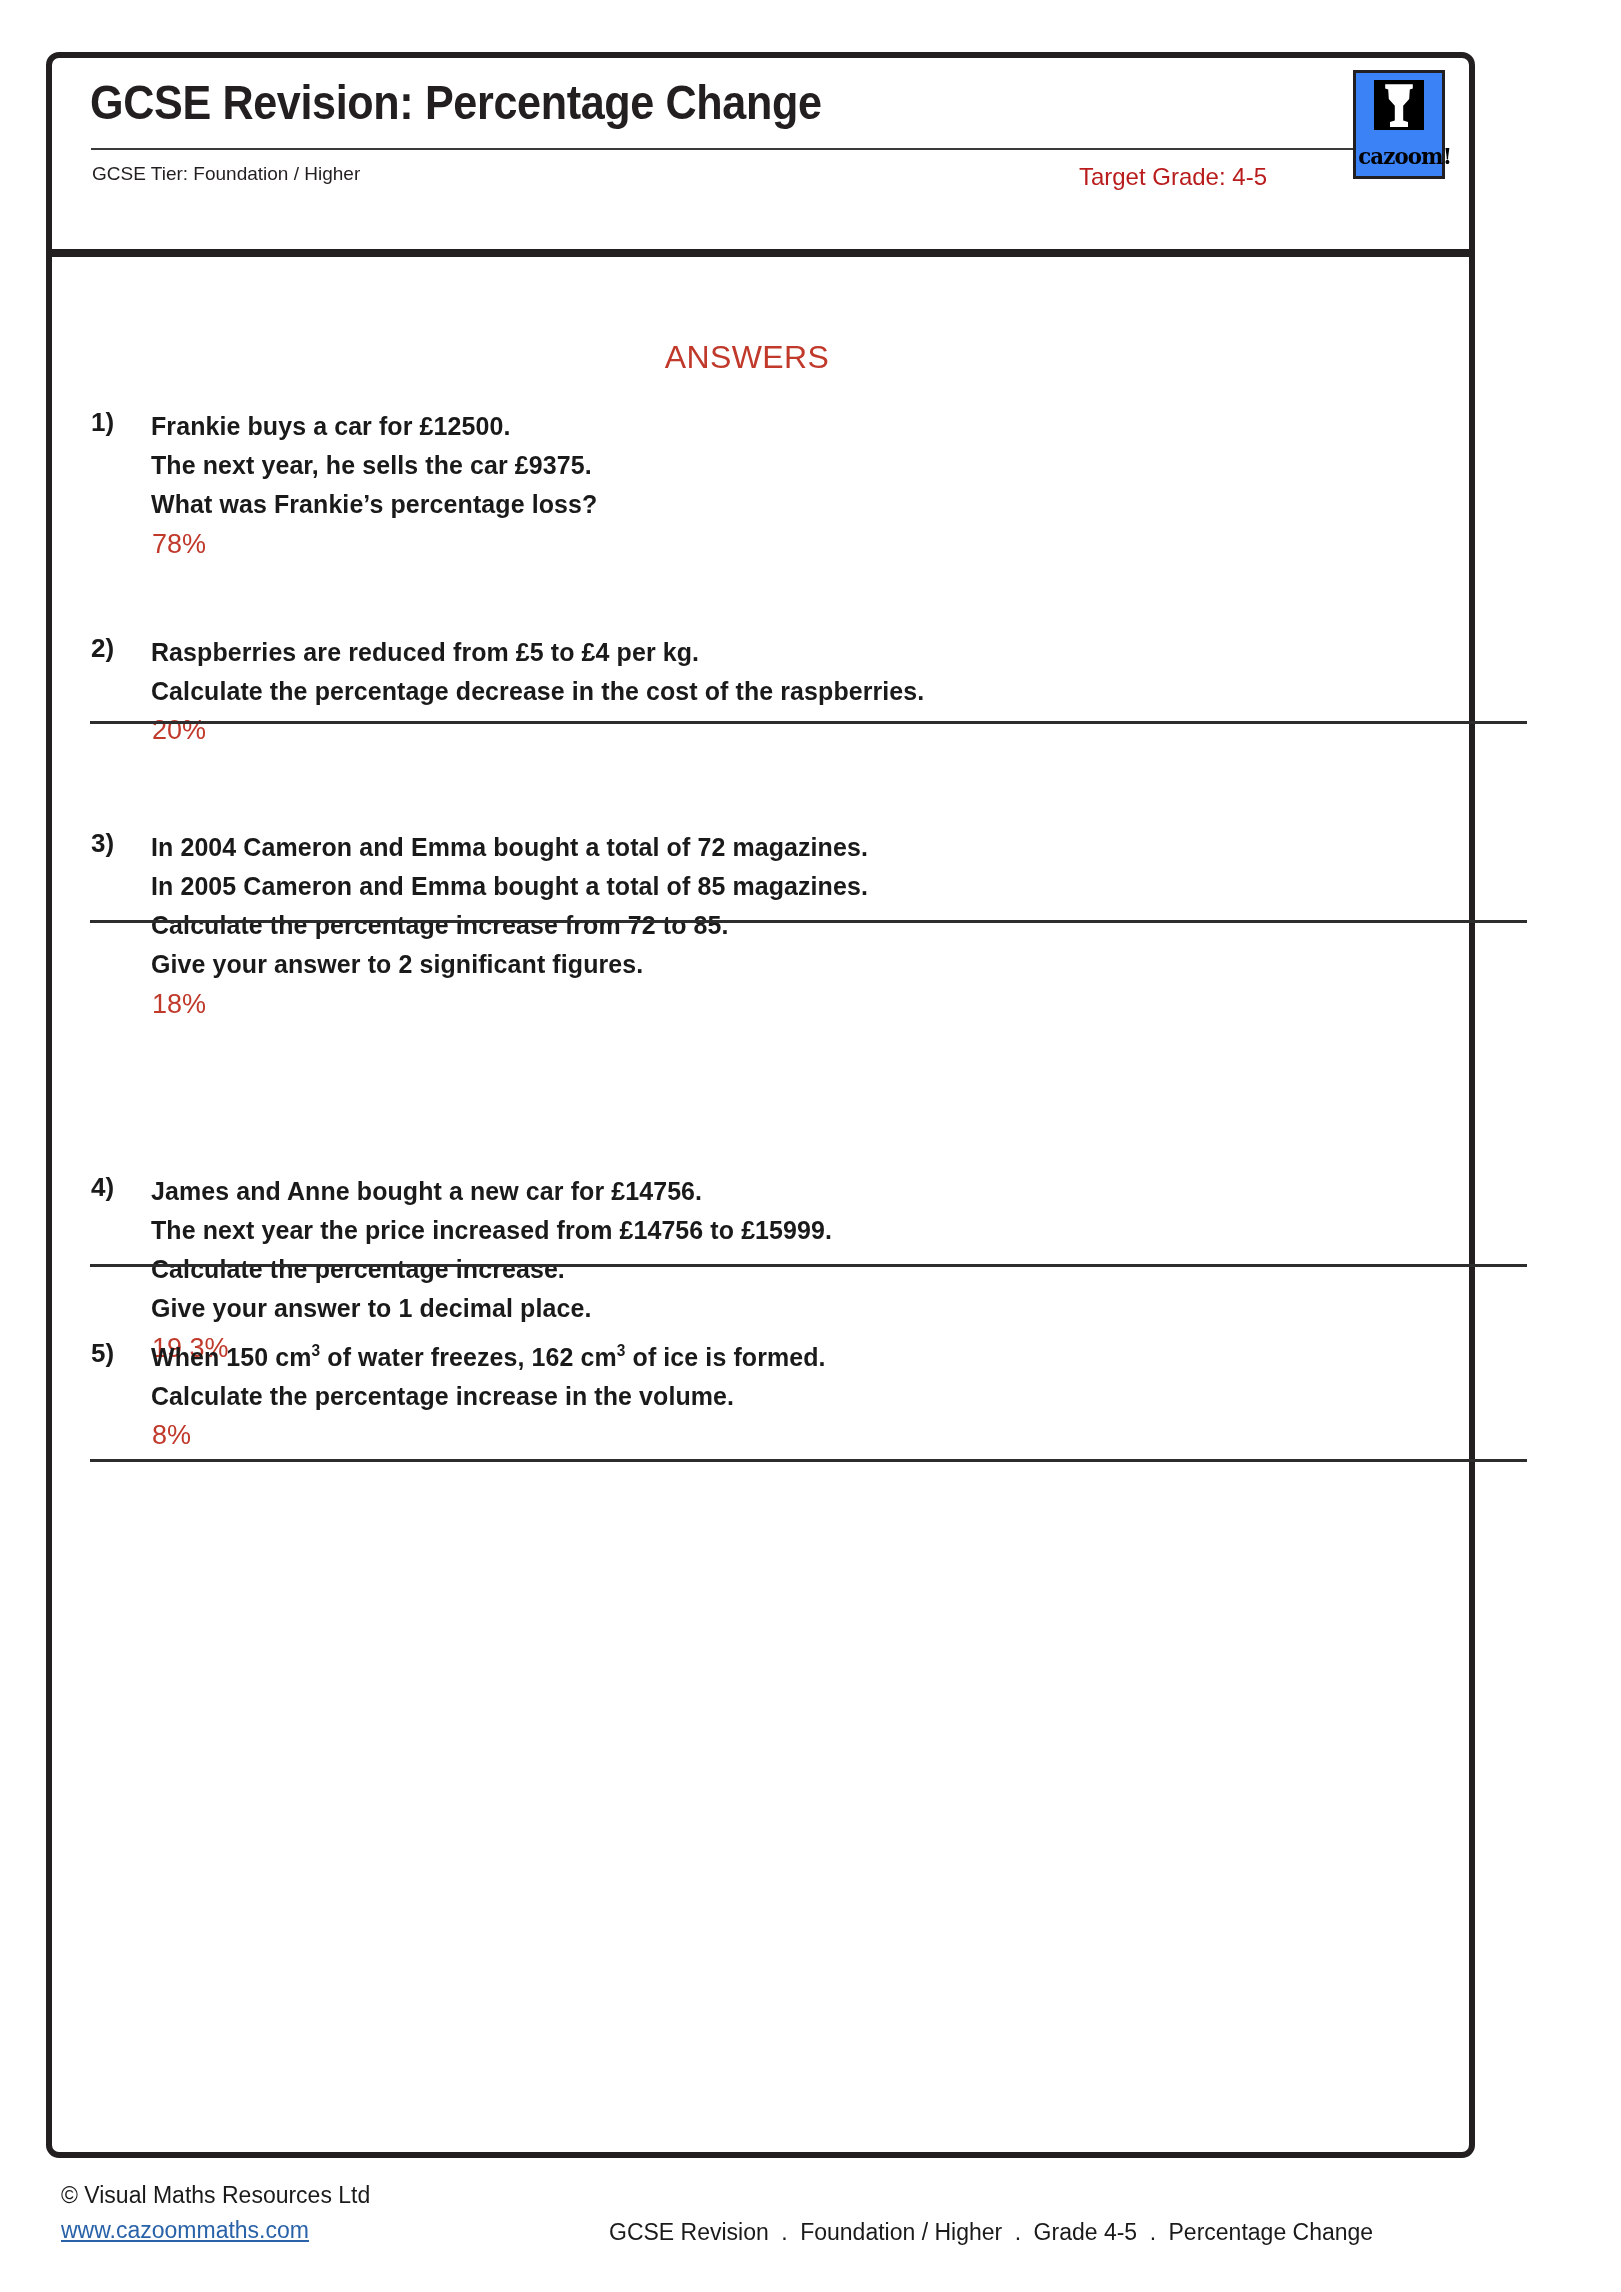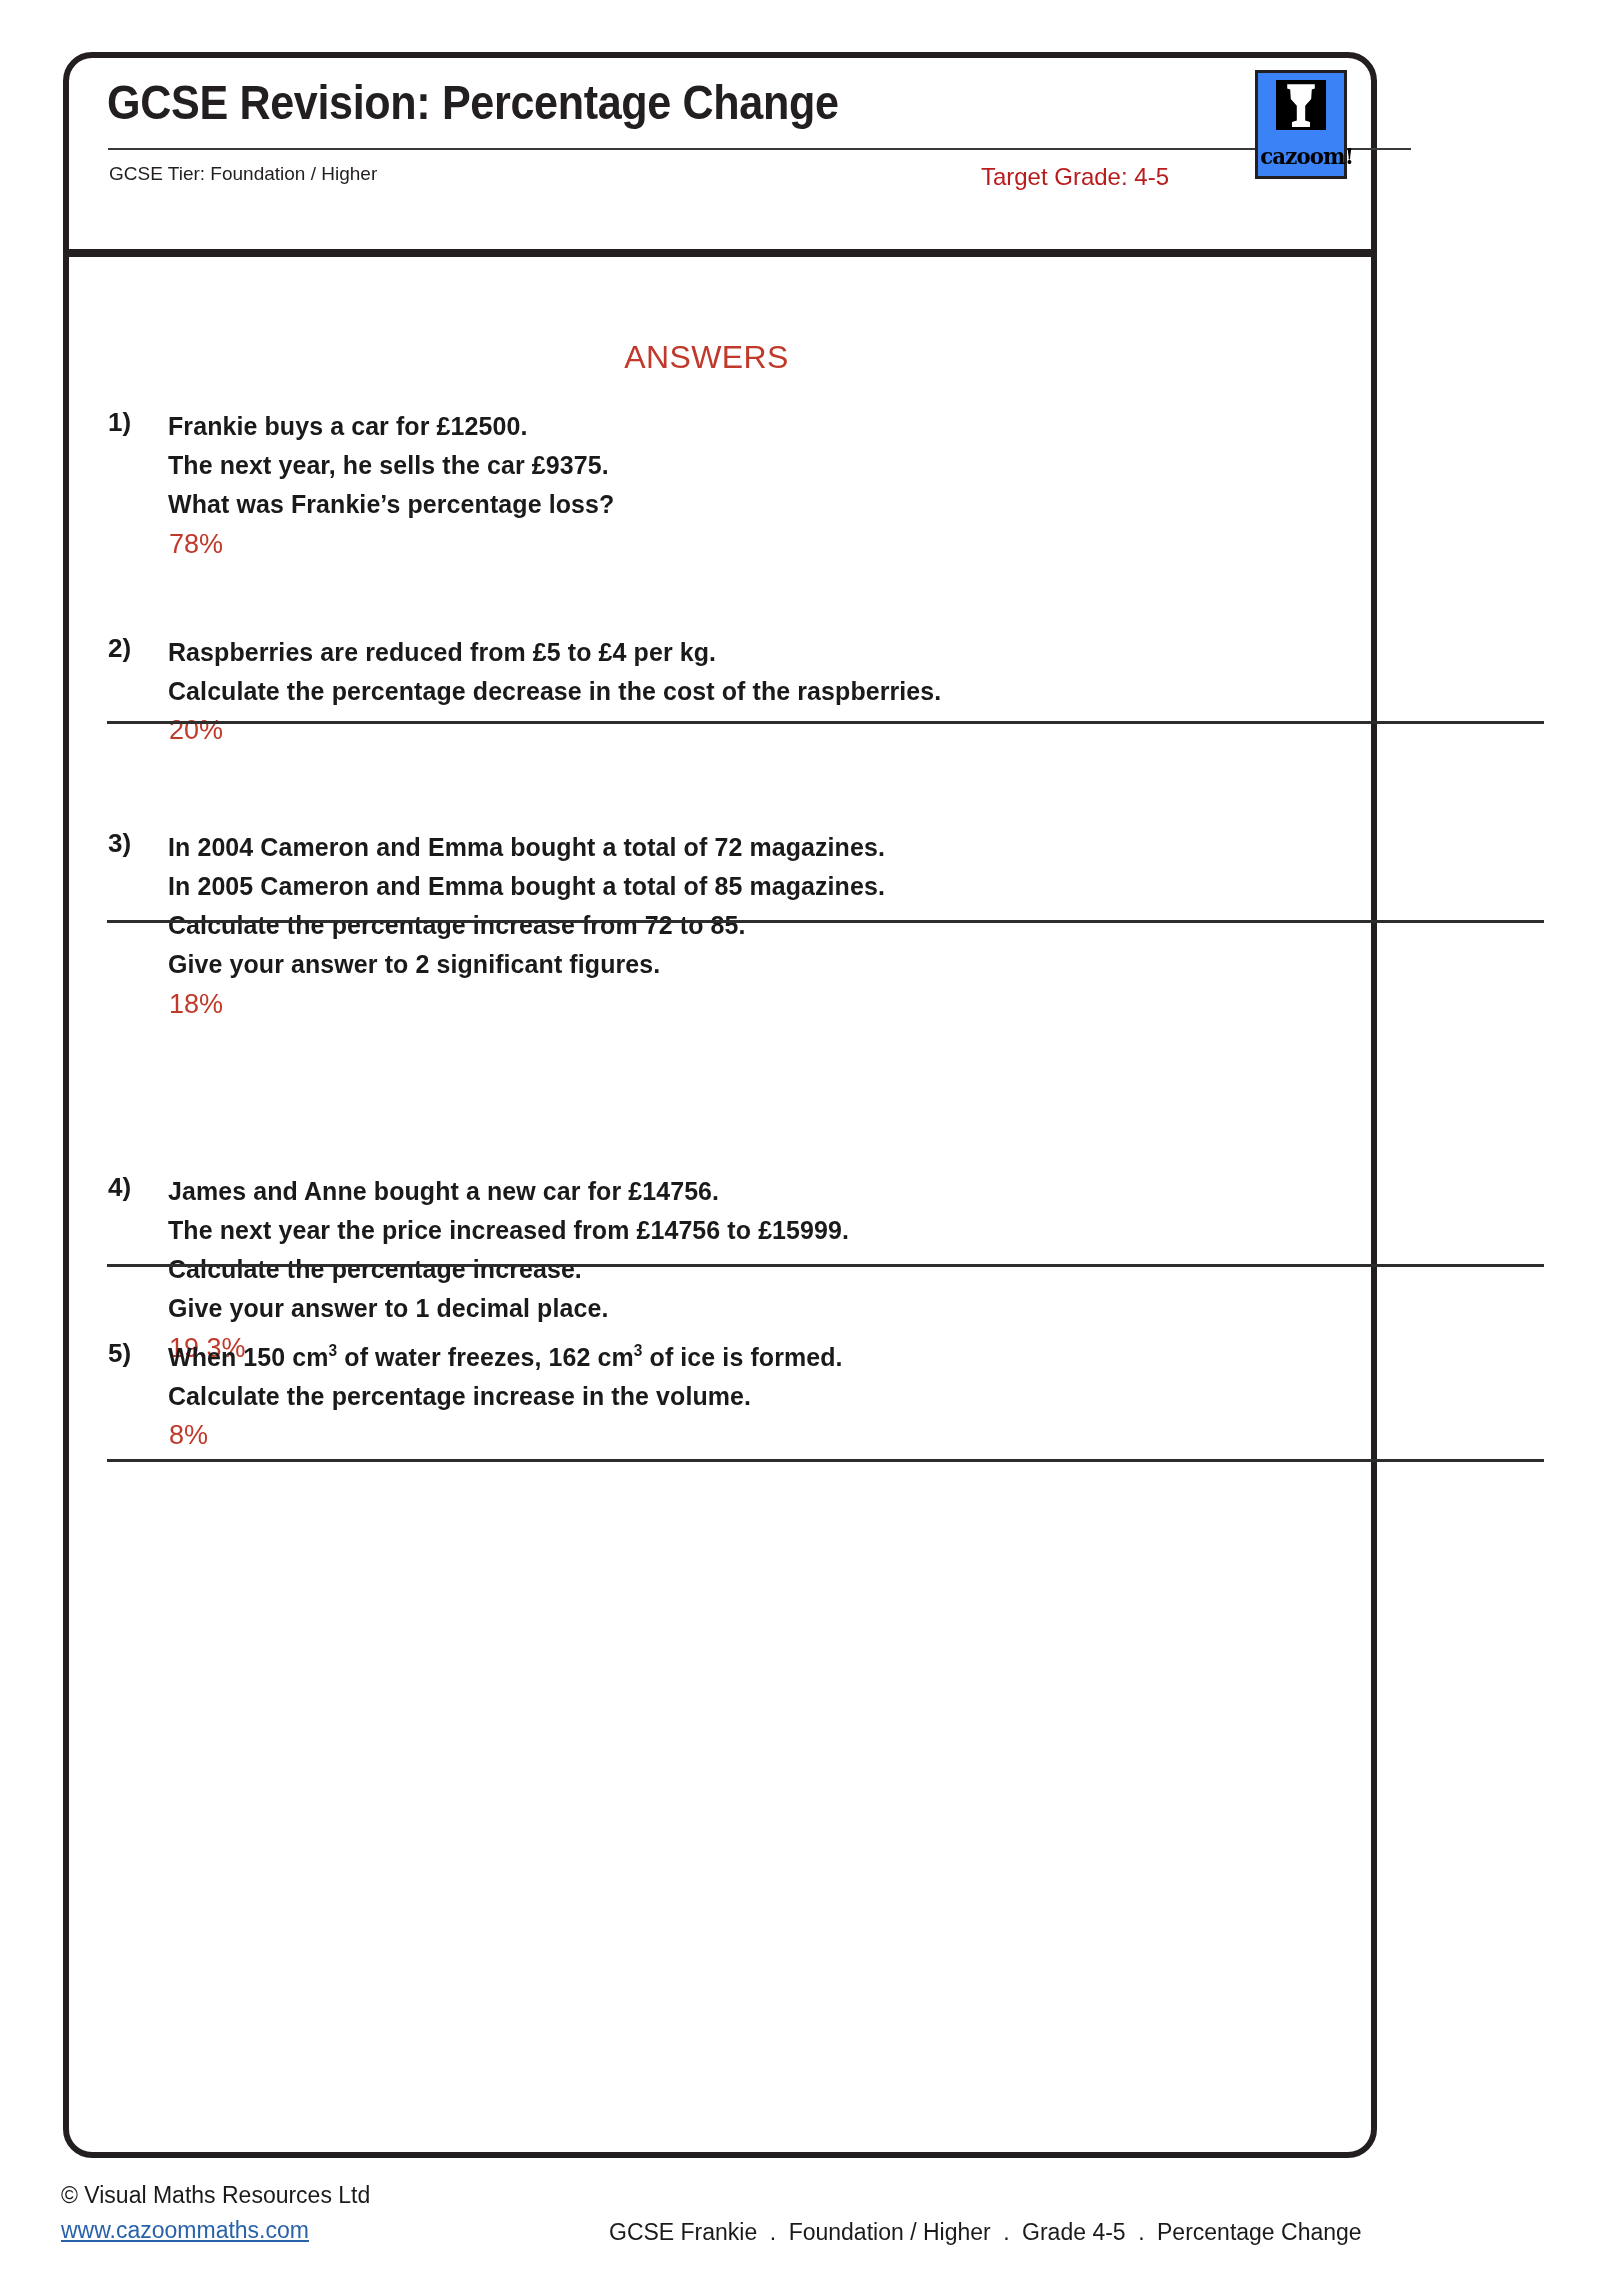--- a/index.html
+++ b/index.html
@@ -19,26 +19,26 @@
   .page {
     position: absolute;
     left: 0; top: 0;
     width: 1622px;
     height: 2293px;
   }
 
   
   .frame {
     position: absolute;
-    left: 63px;
+    left: 46px;
     top: 52px;
-    width: 1314px;
+    width: 1429px;
     height: 2106px;
     border: 6.3px solid #231f20;
-    border-radius: 29px;
+    border-radius: 13px;
     box-sizing: border-box;
     background: #ffffff;
   }
 
   
   .header {
     position: absolute;
     left: 0; top: 0;
     width: 100%;
     height: 196px;
@@ -322,17 +322,17 @@
           <div class="q-rule" style="top: 1007px;"></div>
           <div class="q-rule" style="top: 1202px;"></div>
         </div>
     </div>
 
   </div>
 
   <div class="footer">
     <div class="footer-copyright">© Visual Maths Resources Ltd</div>
     <a class="footer-link" href="#" style="color: rgb(41, 98, 168);">www.cazoommaths.com</a>
-    <div class="footer-meta" id="footer-meta"><span>GCSE Frankie</span><span class="dot">.</span><span>Foundation / Higher</span><span class="dot">.</span><span>Grade 4-5</span><span class="dot">.</span><span>Percentage Change</span></div>
+    <div class="footer-meta" id="footer-meta"><span>GCSE Revision</span><span class="dot">.</span><span>Foundation / Higher</span><span class="dot">.</span><span>Grade 4-5</span><span class="dot">.</span><span>Percentage Change</span></div>
   </div>
 
 </div>
 
 
 </body></html>

